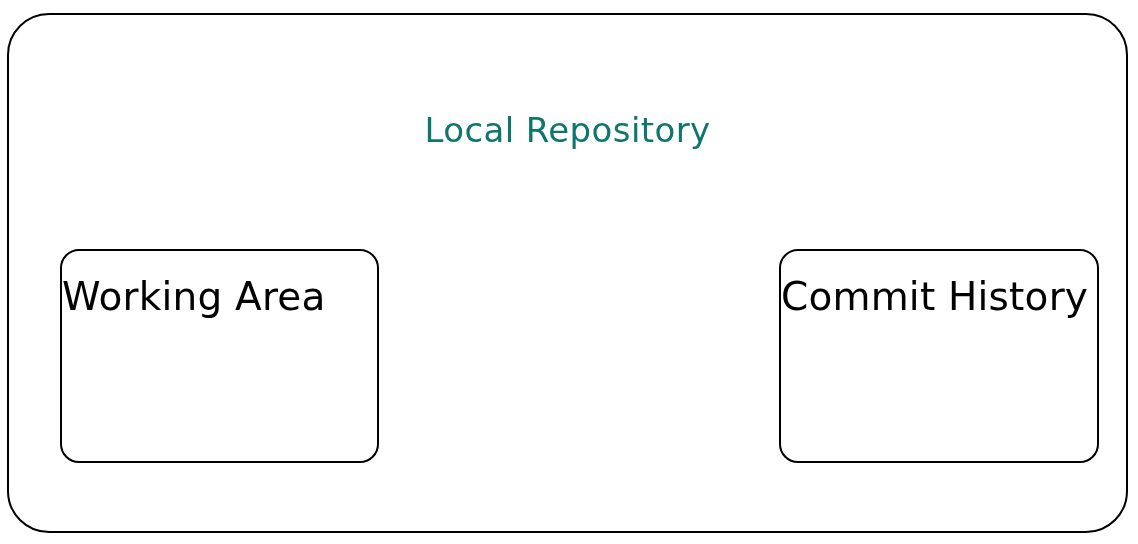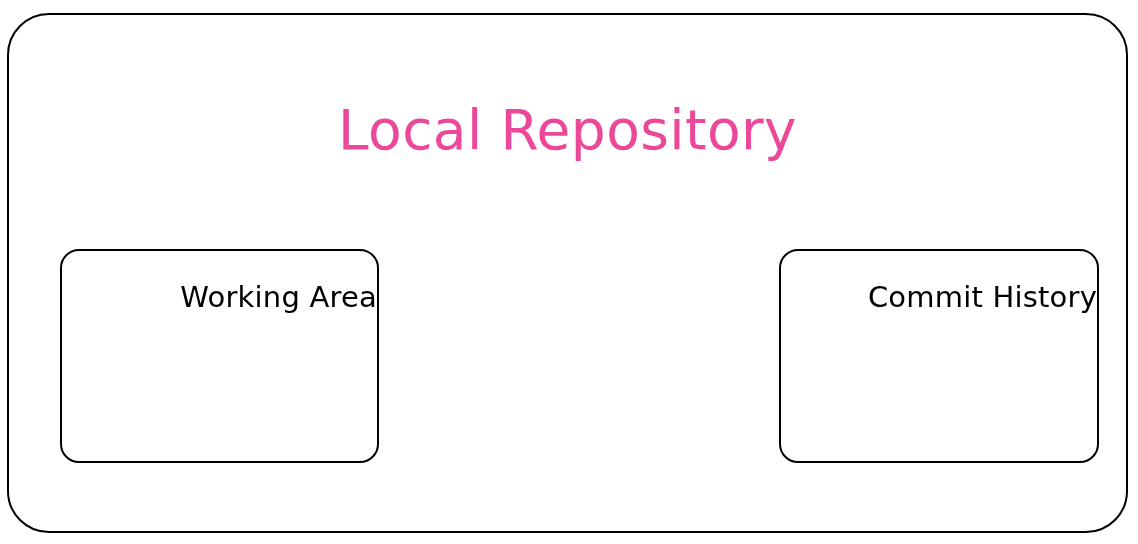--- a/index.html
+++ b/index.html
@@ -30,47 +30,47 @@
     border-radius: 42px;
     background: #ffffff;
   }
   .outer-title {
     position: absolute;
     left: 0;
     right: 0;
     top: 88px;
     text-align: center;
     font-family: "DejaVu Sans", sans-serif;
-    font-size: 55px;
+    font-size: 34px;
     font-weight: 500;
     line-height: 54px;
-    color: #ec4899;
+    color: #0f766e;
     letter-spacing: 0.4px;
     white-space: nowrap;
   }
   .inner-box {
     position: absolute;
     top: 234px;
     height: 214px;
     box-sizing: border-box;
     border: 2.5px solid #000000;
     border-radius: 19px;
     background: #ffffff;
   }
   .inner-box.box-1 { left: 51px; width: 319px; }
   .inner-box.box-2 { left: 411px; width: 319px; }
   .inner-box.box-3 { left: 770px; width: 320px; padding-left: 12px; }
   .inner-label {
     position: absolute;
     left: 0;
     right: 0;
     top: 27px;
-    text-align: right;
+    text-align: left;
     font-family: "DejaVu Sans", sans-serif;
-    font-size: 29px;
+    font-size: 39px;
     font-weight: 500;
     line-height: 38px;
     color: #000000;
     letter-spacing: 0.2px;
     white-space: nowrap;
   }
 </style>
 </head>
 <body>
 

